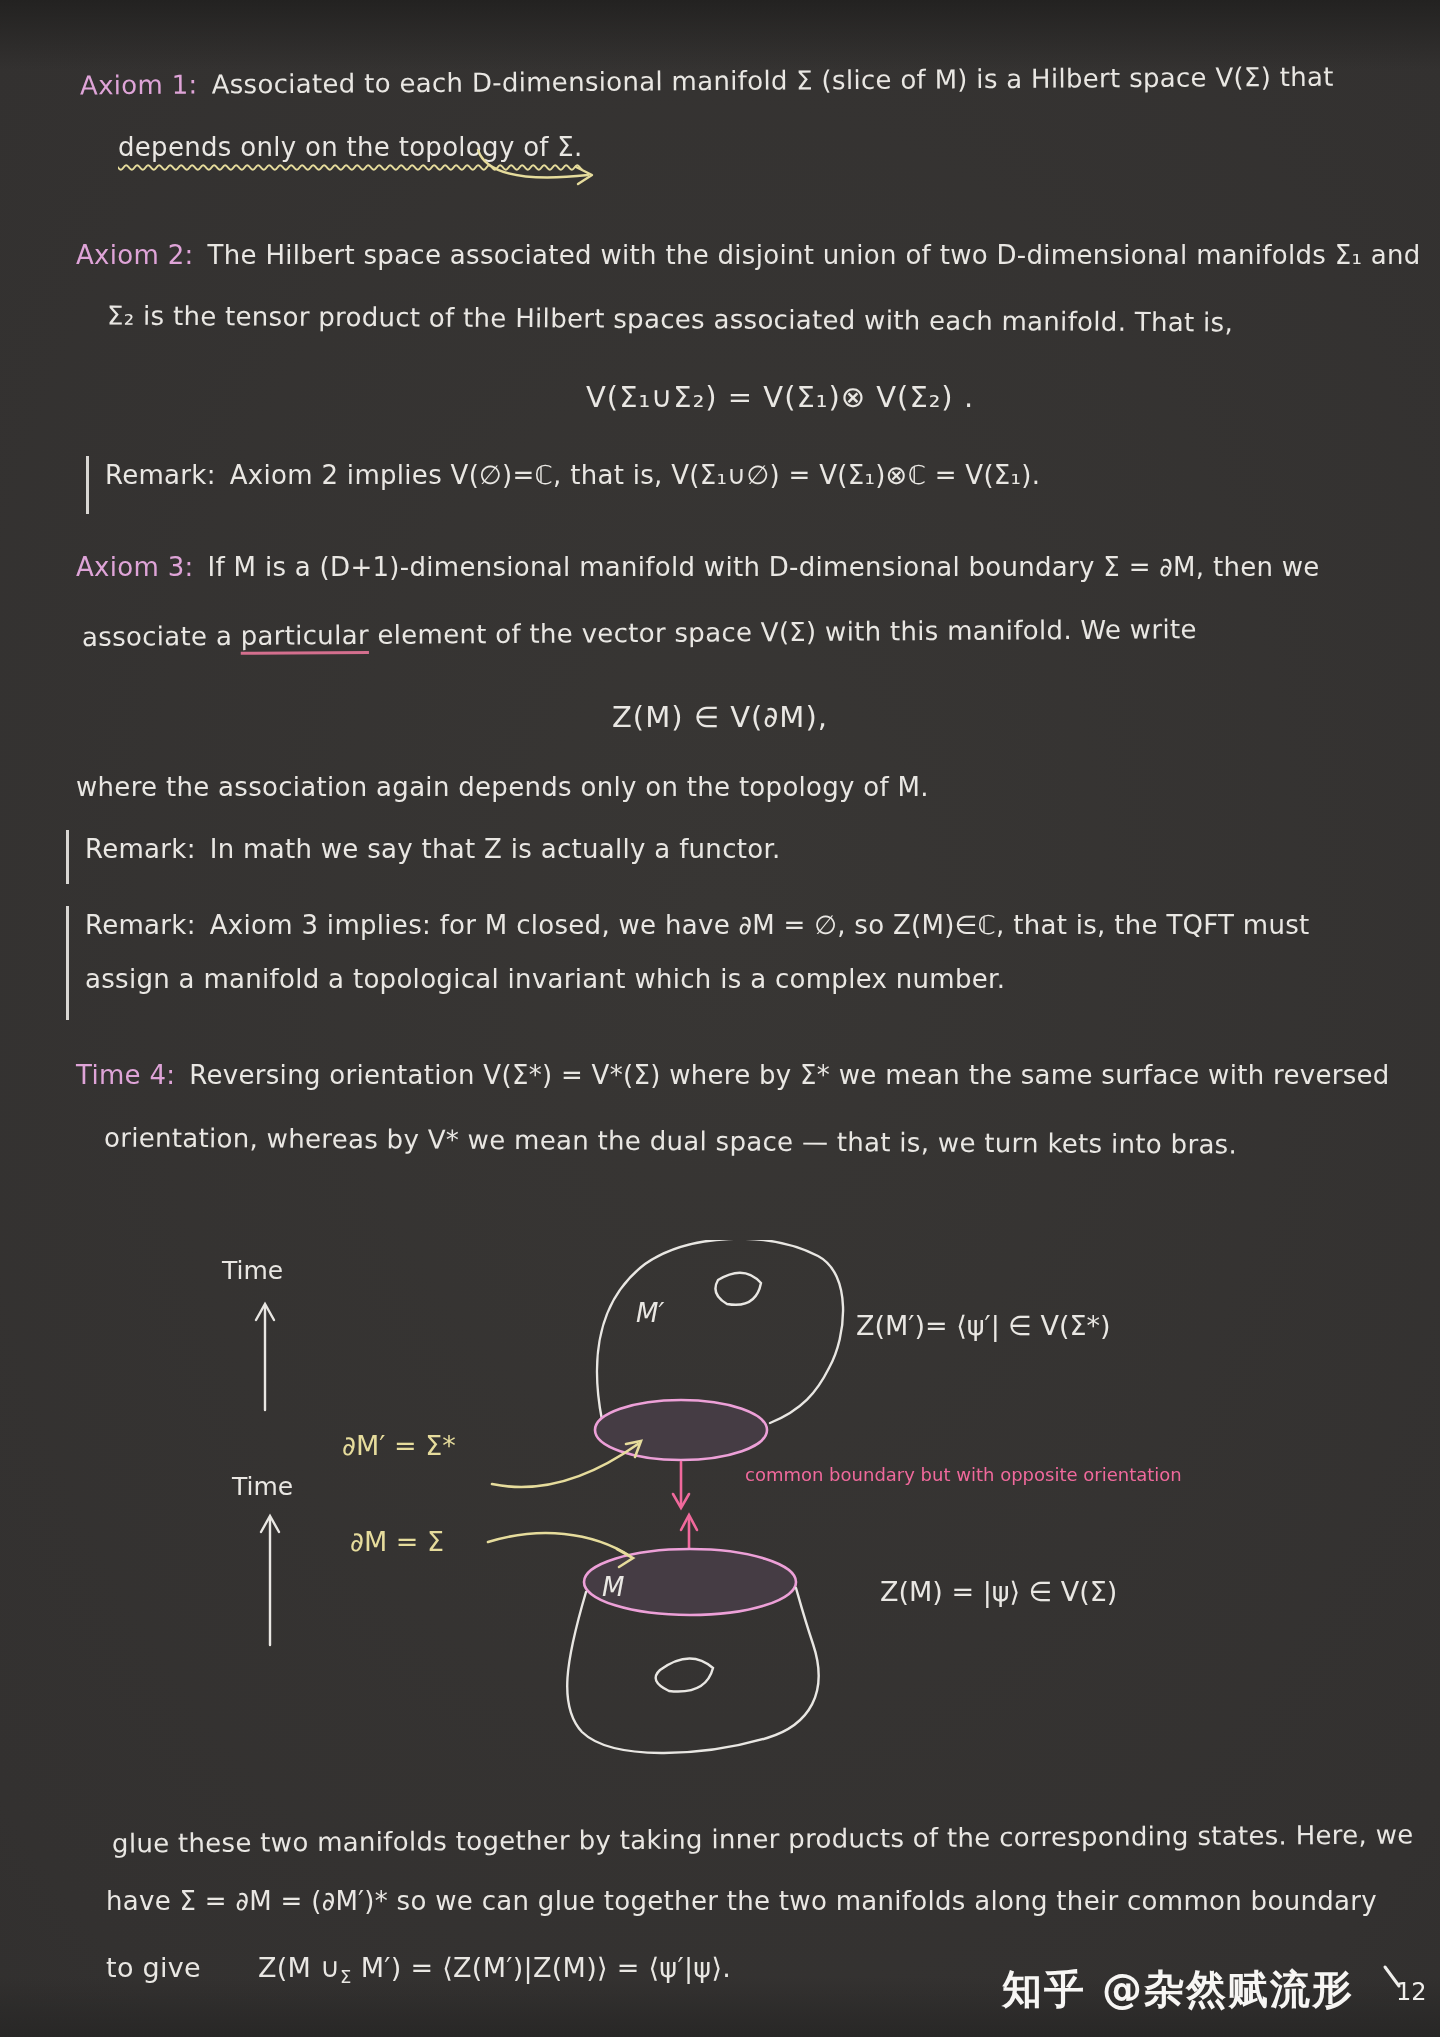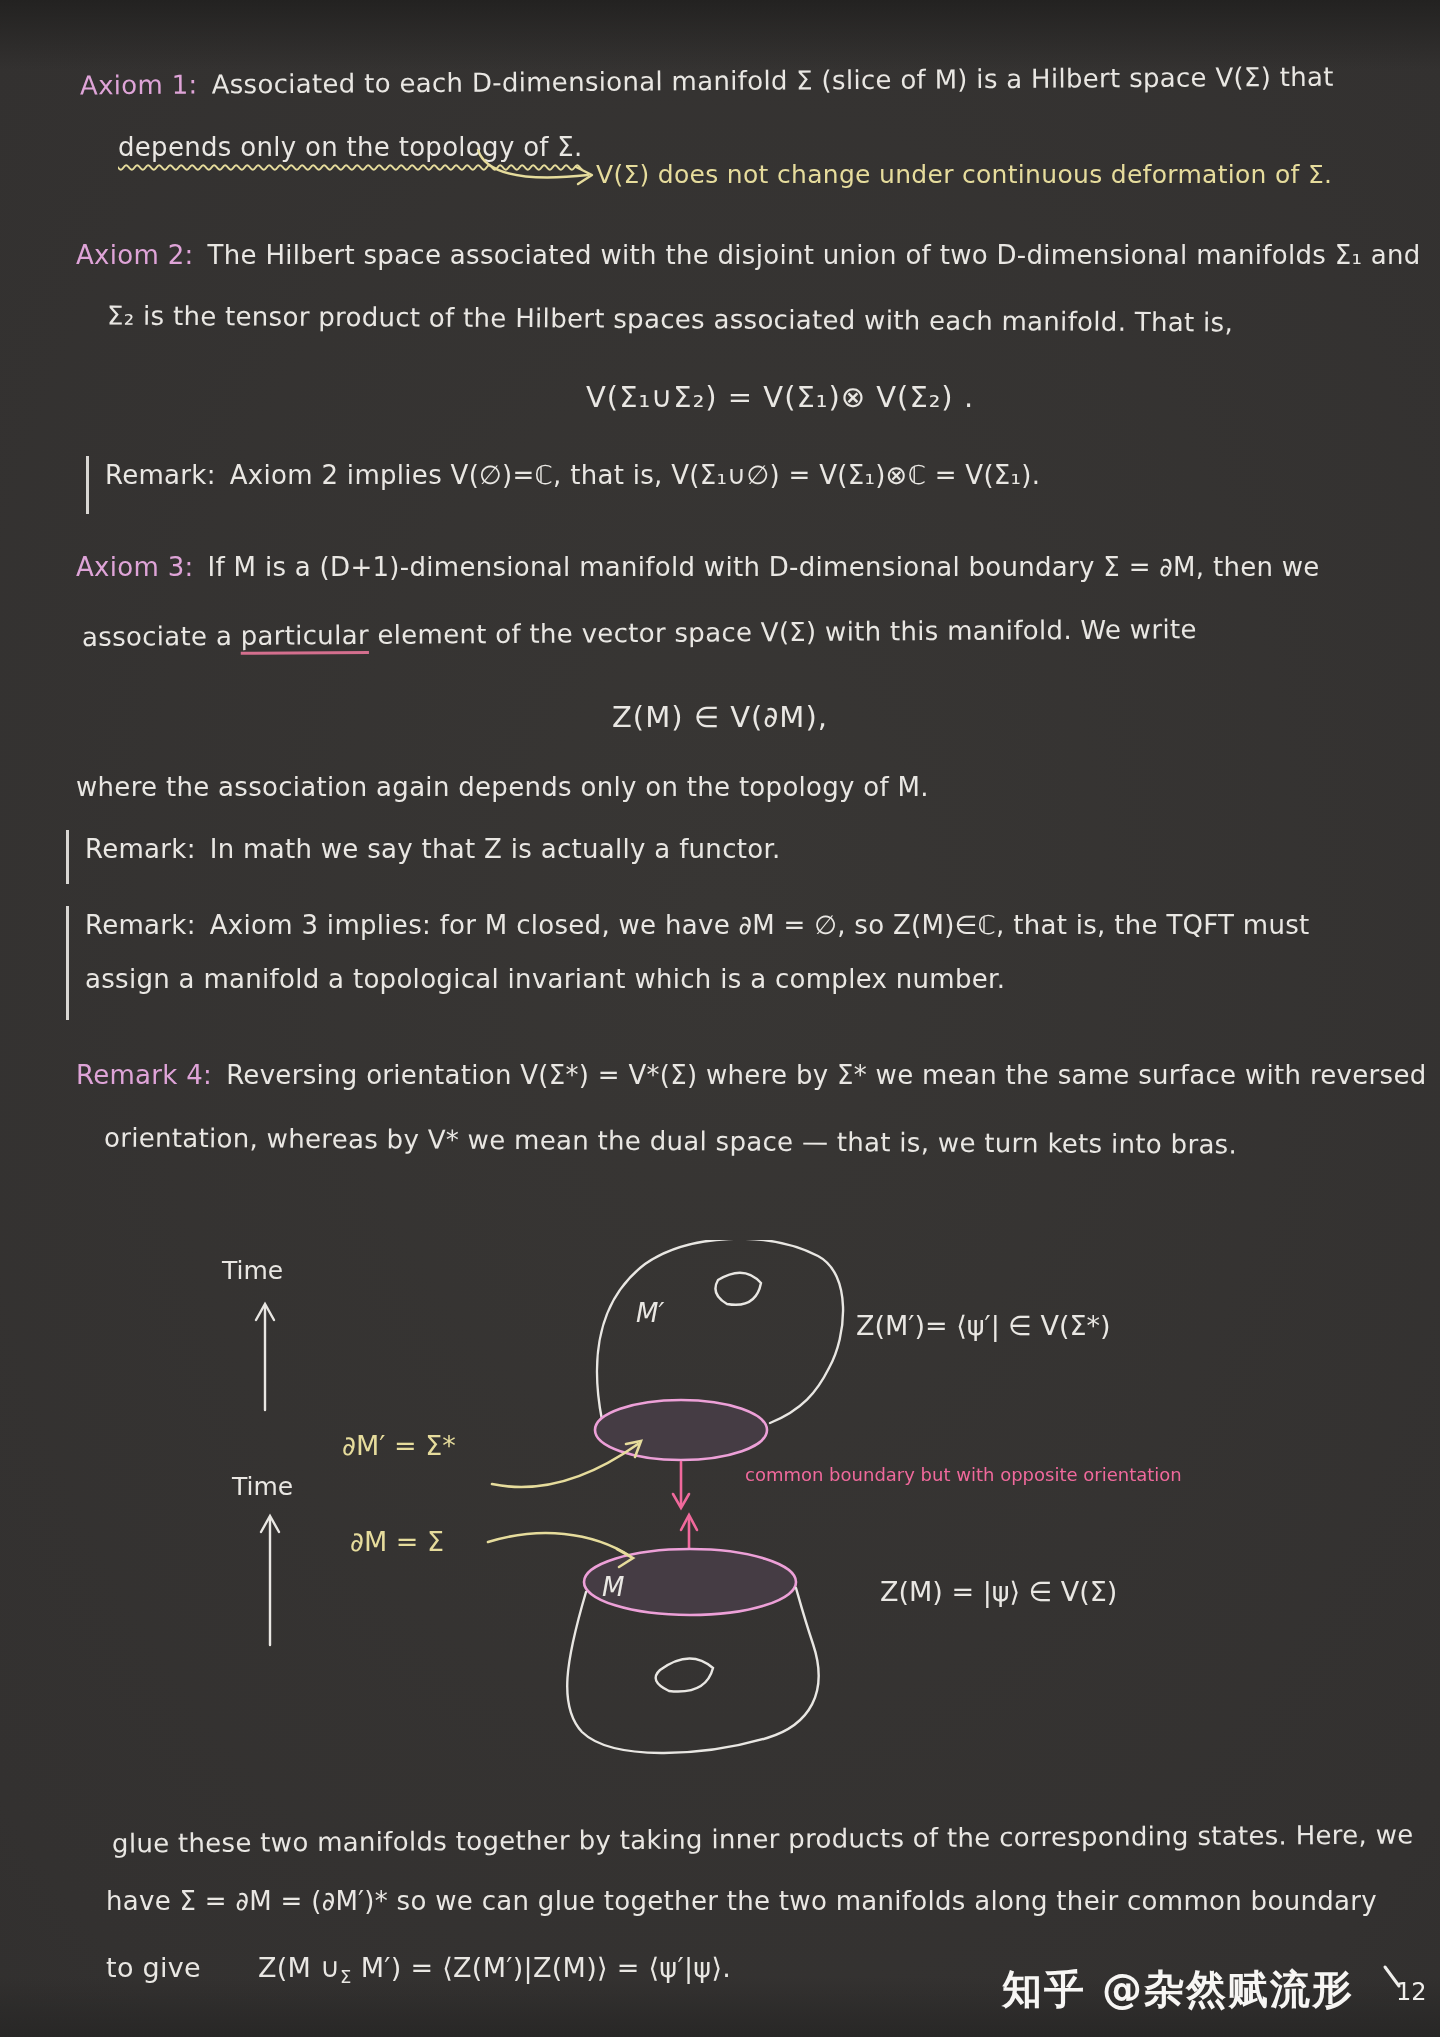--- a/index.html
+++ b/index.html
@@ -38,23 +38,20 @@
     <span class="pinklab">Axiom 1:</span><span>Associated to each D-dimensional manifold Σ (slice of M) is a Hilbert space V(Σ) that</span>
   </div>
   <div class="line" style="left:118px;top:132px;">
     <span class="wavy">depends only on the topology of Σ.</span>
   </div>
 
   <svg style="position:absolute;left:470px;top:146px;" width="140" height="44" viewBox="0 0 140 44">
     <path d="M 8,4 C 16,28 54,36 118,29" fill="none" stroke="#e6dc9c" stroke-width="2.4" stroke-linecap="round"></path>
     <polyline points="106,21 122,29 108,38" fill="none" stroke="#e6dc9c" stroke-width="2.4" stroke-linecap="round" stroke-linejoin="round"></polyline>
   </svg>
-  <div class="line yellow" style="left:596px;top:160px;font-size:25px;">
-    <span>V(Σ) does not change under continuous deformation of Σ.</span>
-  </div>
 
   <div class="line" style="left:76px;top:240px;">
     <span class="pinklab">Axiom 2:</span><span>The Hilbert space associated with the disjoint union of two D-dimensional manifolds Σ₁ and</span>
   </div>
   <div class="line tilt-b" style="left:107px;top:304px;">
     <span>Σ₂ is the tensor product of the Hilbert spaces associated with each manifold. That is,</span>
   </div>
   <div class="line eq" style="left:586px;top:380px;">
     <span>V(Σ₁∪Σ₂) = V(Σ₁)⊗ V(Σ₂) .</span>
   </div>
@@ -83,21 +80,21 @@
   <div class="line remarkbar" style="left:66px;top:906px;height:110px;padding-top:4px;">
     <div>
       <span class="pinklab" style="color:#e9e7e3;">Remark:</span><span>Axiom 3 implies: for M closed, we have ∂M = ∅, so Z(M)∈ℂ, that is, the TQFT must</span>
     </div>
     <div style="margin-top:24px;">
       <span>assign a manifold a topological invariant which is a complex number.</span>
     </div>
   </div>
 
   <div class="line" style="left:76px;top:1060px;">
-    <span class="pinklab">Remark 4:</span><span>Reversing orientation  V(Σ*) = V*(Σ)  where by Σ* we mean the same surface with reversed</span>
+    <span class="pinklab">Time 4:</span><span>Reversing orientation  V(Σ*) = V*(Σ)  where by Σ* we mean the same surface with reversed</span>
   </div>
   <div class="line tilt-b" style="left:104px;top:1126px;">
     <span>orientation, whereas by V* we mean the dual space — that is, we turn kets into bras.</span>
   </div>
 
   <svg style="position:absolute;left:140px;top:1240px;" width="1160" height="560" viewBox="0 0 1160 560">
     <g stroke="#e9e7e3" stroke-width="2.4" stroke-linecap="round" fill="none">
       <line x1="125" y1="170" x2="125" y2="66"></line>
       <polyline points="116,80 125,64 134,80"></polyline>
     </g>

